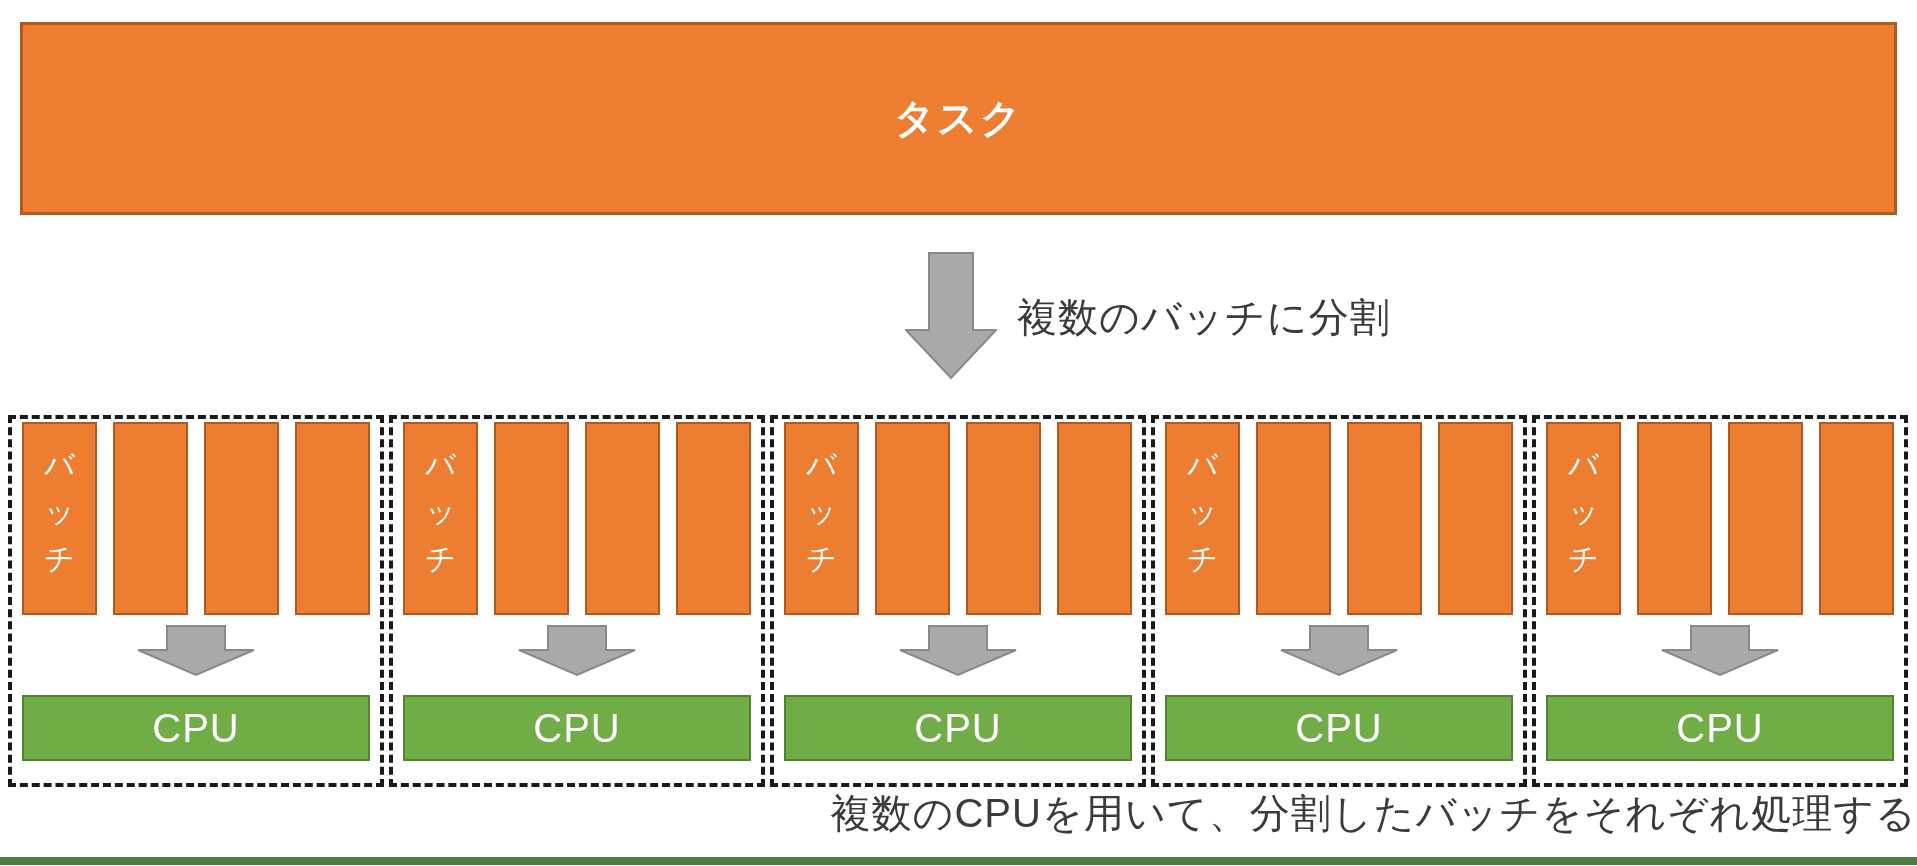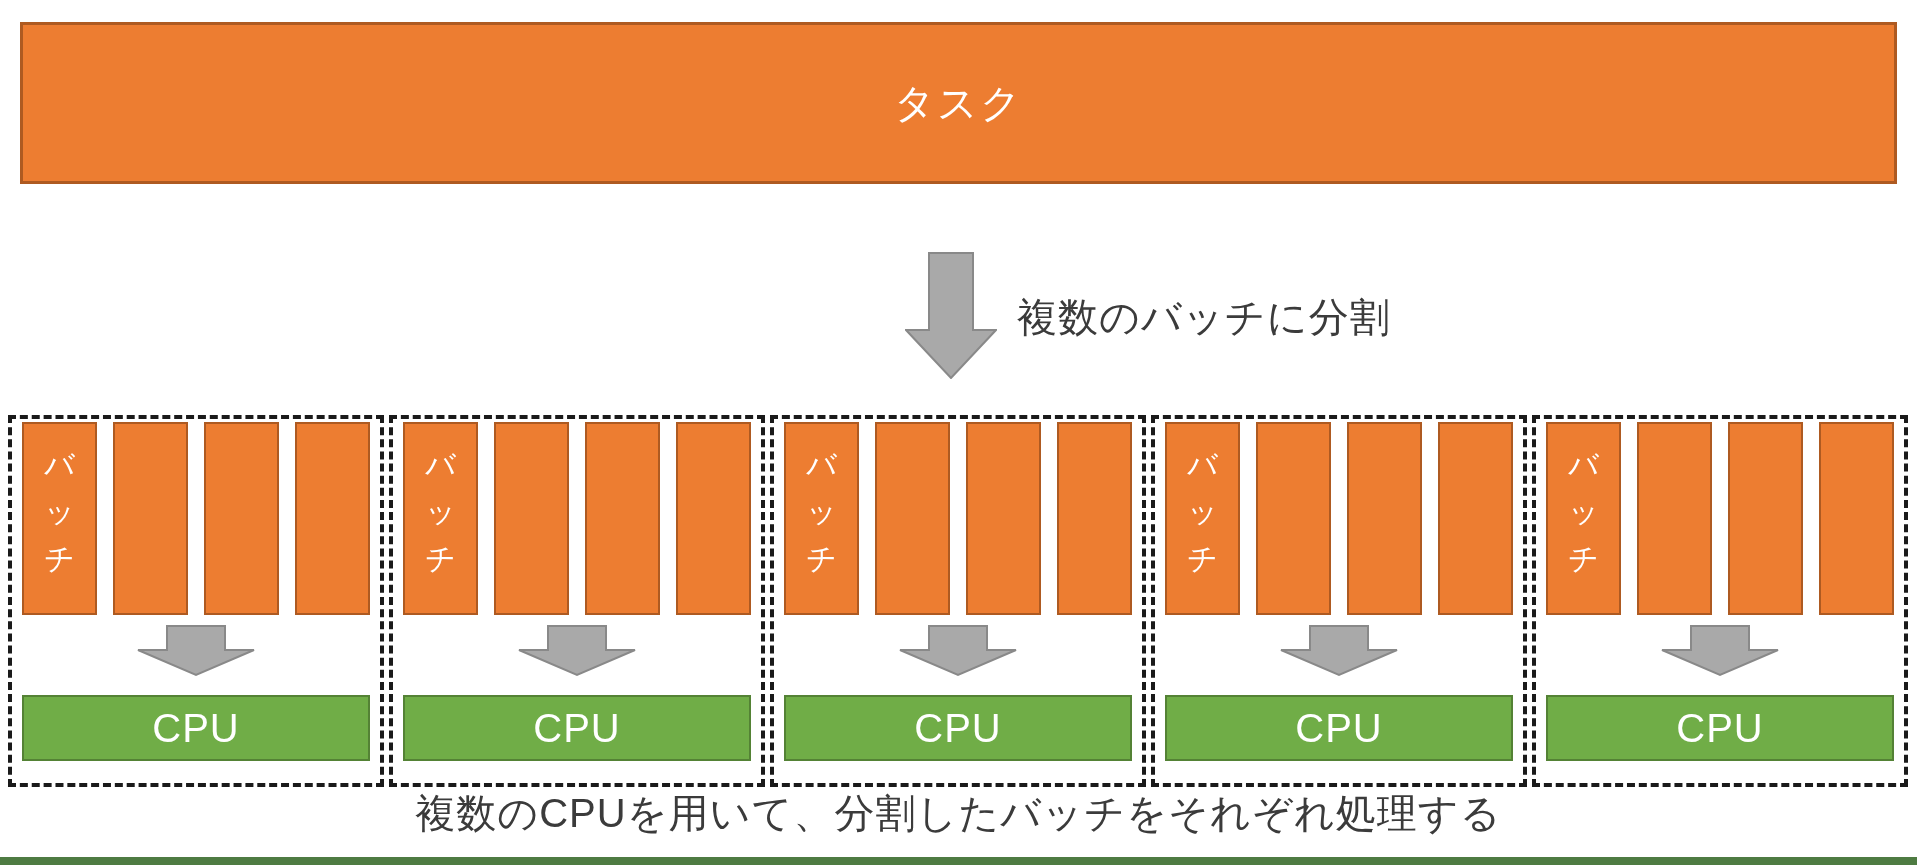--- a/index.html
+++ b/index.html
@@ -9,23 +9,23 @@
     --dash:#1A1A1A; --text:#3B3B3B; --footer:#4E7B42; --bg:#FFFFFF;
   }
   *{margin:0;padding:0;box-sizing:border-box;}
   html,body{background:#fff;}
   body{font-family:"Liberation Sans","DejaVu Sans",sans-serif;}
   .canvas{
     position:relative;width:1917px;height:866px;background:var(--bg);overflow:hidden;
   }
   
   .task-rect{
-    position:absolute;left:20px;top:22px;width:1877px;height:162px;
+    position:absolute;left:20px;top:22px;width:1877px;height:193px;
     background:var(--orange);border:3px solid var(--orange-border);
-    display:flex;align-items:center;justify-content:center;
+    display:flex;align-items:center;justify-content:center;font-weight:bold;
   }
   .task-rect .label{color:#fff;font-size:40px;letter-spacing:2px;}
   
   .big-arrow{position:absolute;left:905px;top:252px;}
   .split-label{
     position:absolute;left:1017px;top:290px;width:600px;
     font-size:40px;color:var(--text);letter-spacing:1px;white-space:nowrap;
   }
   
   .groups{
@@ -53,21 +53,21 @@
   }
   .cpu{
     margin:8px 10px 8px;height:66px;background:var(--green);
     border:2px solid var(--green-border);
     display:flex;align-items:center;justify-content:center;
   }
   .cpu-label{color:#fff;font-size:40px;letter-spacing:1px;}
   
   .caption{
     position:absolute;left:0;top:786px;width:1917px;
-    text-align:center;font-size:40px;color:var(--text);letter-spacing:1px;
+    text-align:right;font-size:40px;color:var(--text);letter-spacing:1px;
   }
   .footer-line{
     position:absolute;left:0;top:857px;width:1917px;height:8px;
     background:var(--footer);
   }
 </style>
 </head>
 <body>
 
 <div class="canvas">

